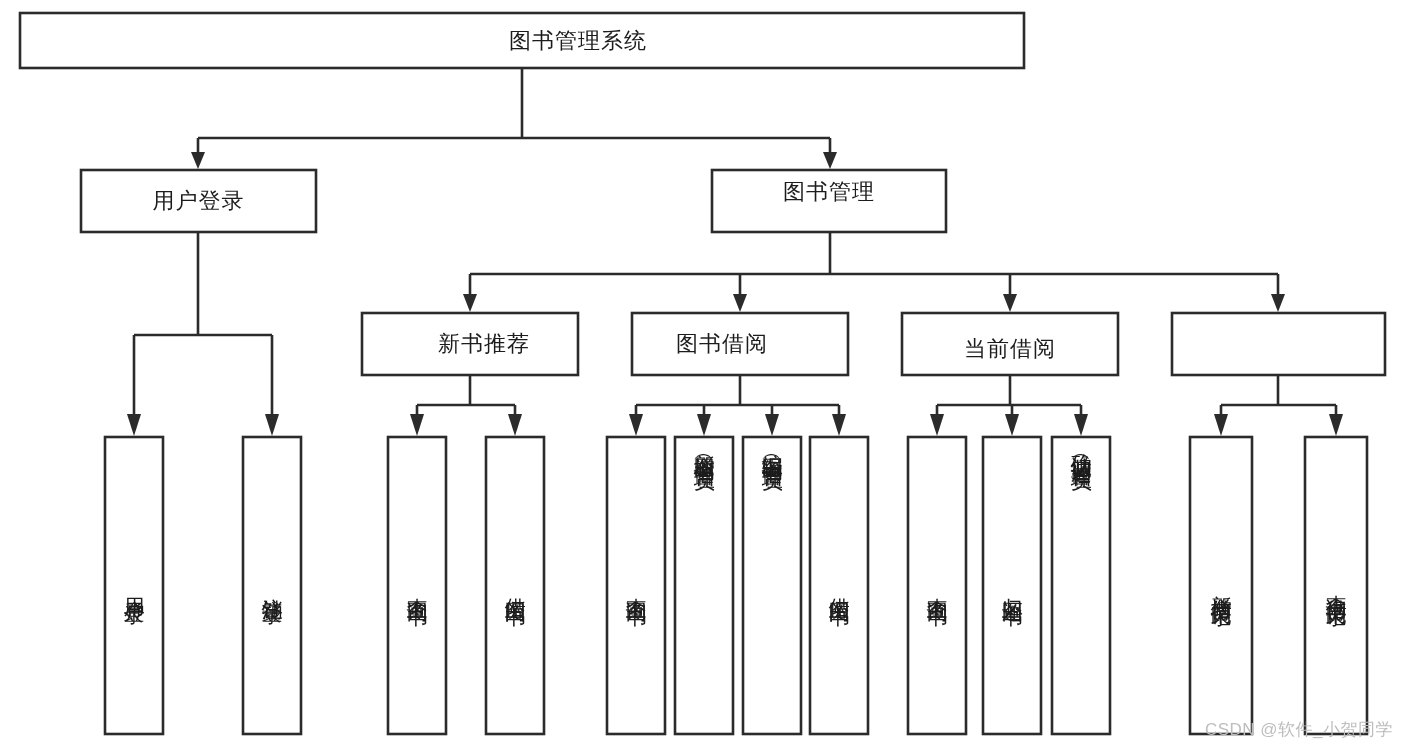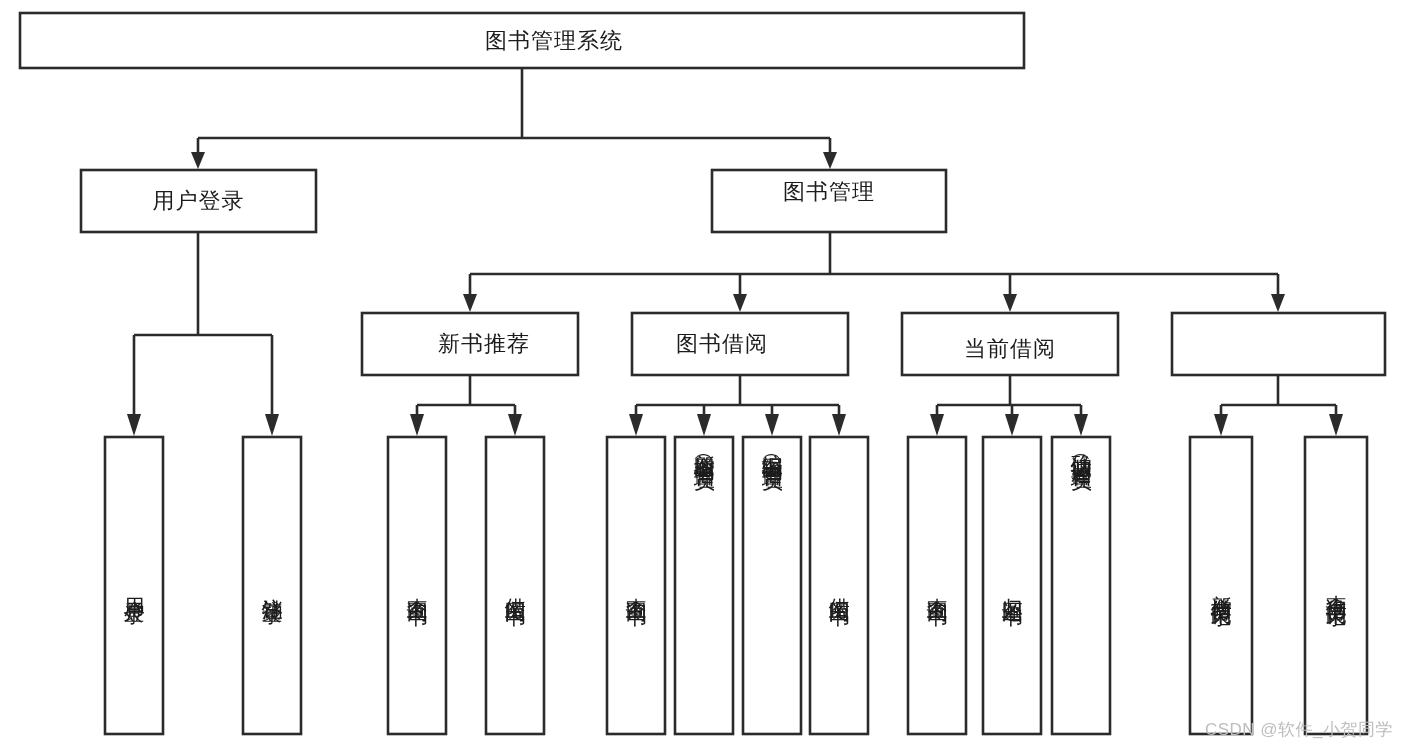--- a/index.html
+++ b/index.html
@@ -194,21 +194,21 @@
     <rect class="node-rect" x="675" y="437" width="58" height="297"></rect>
     <rect class="node-rect" x="743" y="437" width="58" height="297"></rect>
     <rect class="node-rect" x="810" y="437" width="58" height="297"></rect>
     <rect class="node-rect" x="908" y="437" width="58" height="297"></rect>
     <rect class="node-rect" x="983" y="437" width="58" height="297"></rect>
     <rect class="node-rect" x="1052" y="437" width="58" height="297"></rect>
     <rect class="node-rect" x="1190" y="437" width="62" height="297"></rect>
     <rect class="node-rect" x="1305" y="437" width="62" height="297"></rect>
   </svg>
 
-  <div class="hlabel-wrap" style="left:8px; top:13px; width:1004px; height:55px;padding-left:44px;">
+  <div class="hlabel-wrap" style="left:32px; top:13px; width:1004px; height:55px;padding-left:44px;">
     <span class="hlabel-inner">图书管理系统</span>
   </div>
 
   <div class="hlabel-wrap" style="left:81px; top:170px; width:235px; height:62px;">
     <span class="hlabel-inner">用户登录</span>
   </div>
   <div class="hlabel-wrap" style="left:712px; top:170px; width:234px; height:44px;">
     <span class="hlabel-inner">图书管理</span>
   </div>
 

